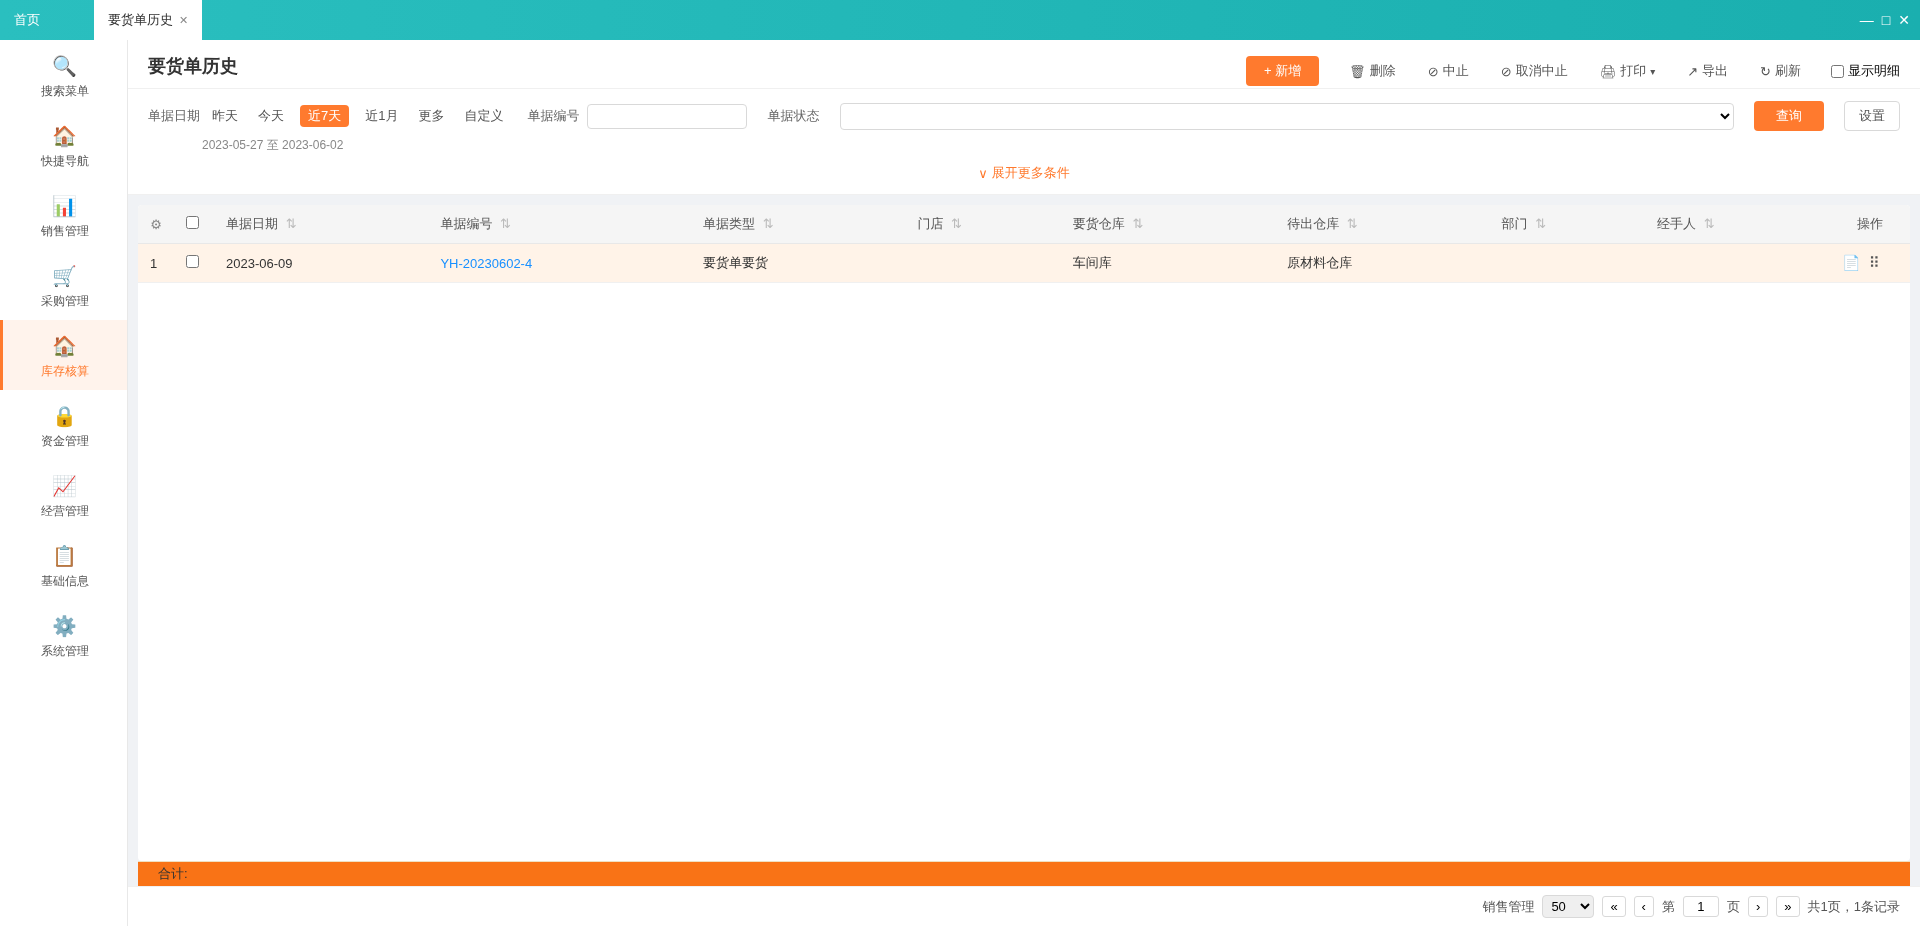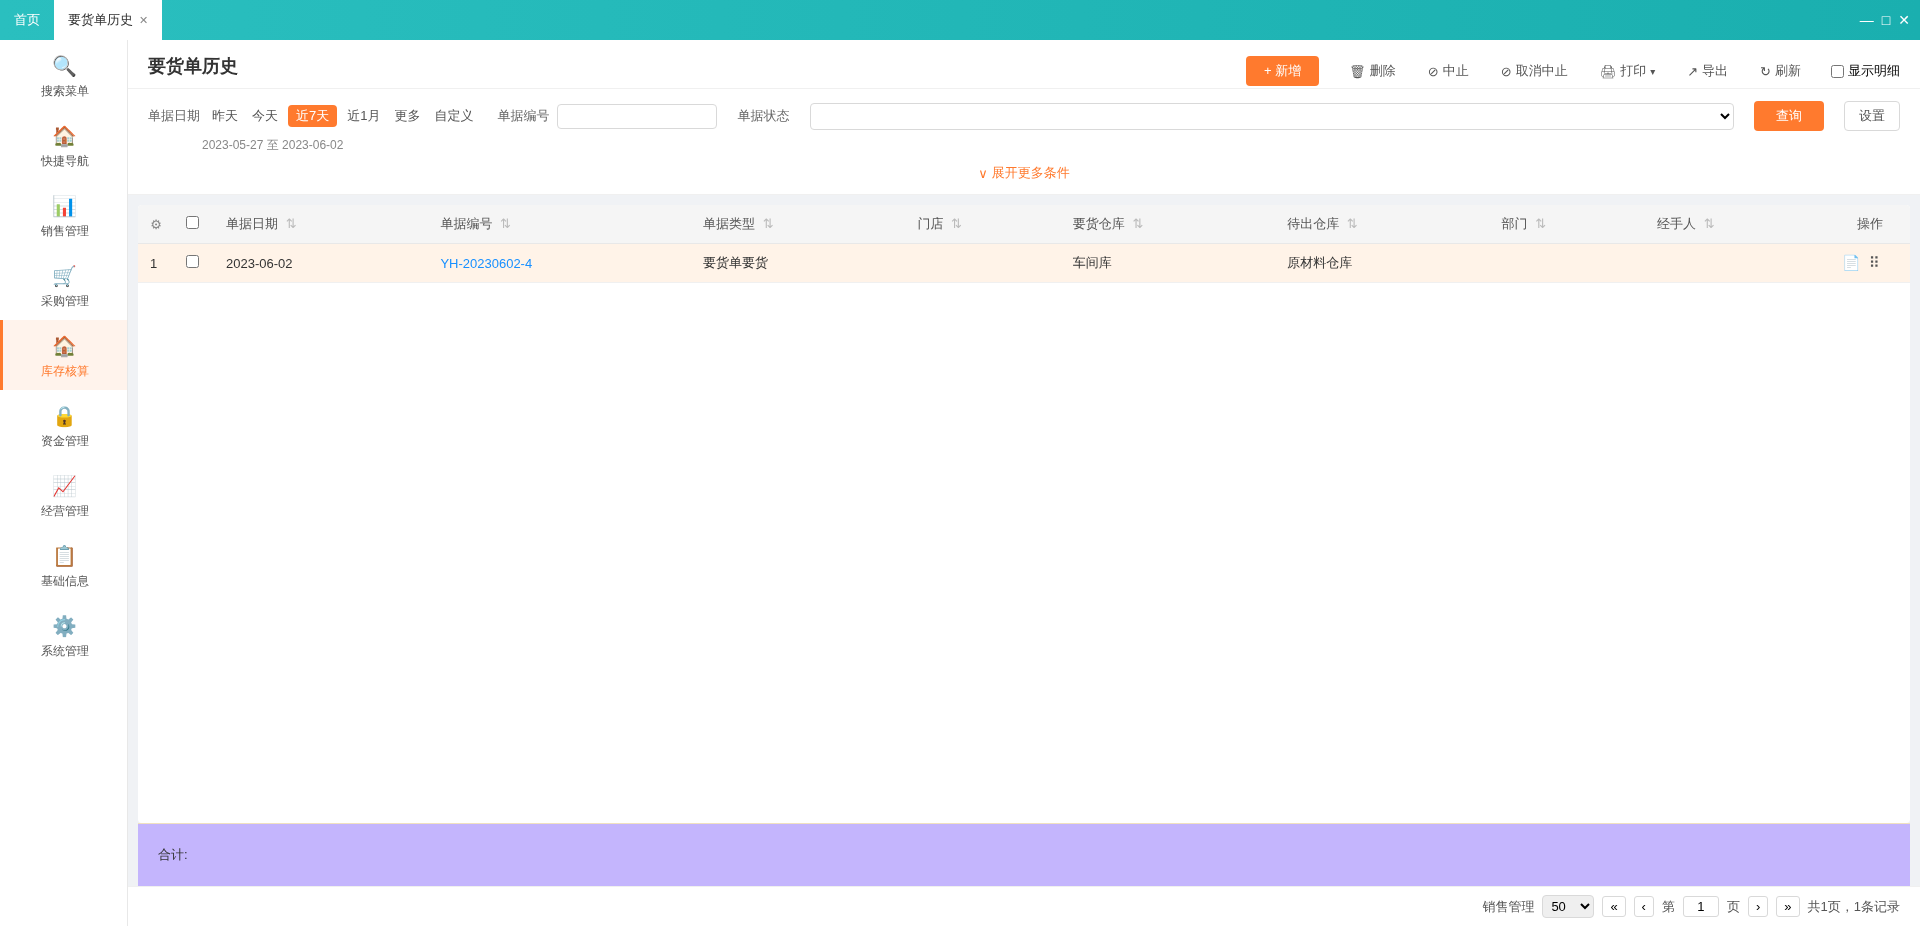--- a/index.html
+++ b/index.html
@@ -6,20 +6,21 @@
     body { font-family: "Microsoft YaHei", Arial, sans-serif; font-size: 13px; background: #f0f2f5; overflow: hidden; height: 926px; display: flex; flex-direction: column; }
 
     
     .topbar {
       height: 40px;
       background: linear-gradient(90deg, #2abfbf 0%, #1aafaf 100%);
       display: flex;
       align-items: center;
       padding: 0 0 0 0;
       flex-shrink: 0;
+      gap: 40px;
     }
     .topbar-tab {
       height: 40px;
       display: flex;
       align-items: center;
       padding: 0 14px;
       cursor: pointer;
       font-size: 13px;
       color: #fff;
       gap: 6px;
@@ -146,21 +147,21 @@
       gap: 20px;
       flex-wrap: wrap;
       margin-bottom: 6px;
     }
     .filter-group {
       display: flex;
       align-items: center;
       gap: 8px;
     }
     .filter-label { color: #666; font-size: 13px; white-space: nowrap; }
-    .date-options { display: flex; gap: 6px; align-items: center; }
+    .date-options { display: flex; gap: 12px; align-items: center; }
     .date-option {
       font-size: 13px;
       color: #555;
       cursor: pointer;
       padding: 2px 4px;
     }
     .date-option.active {
       background: #ff7a2e;
       color: #fff;
       border-radius: 4px;
@@ -232,22 +233,22 @@
     
     .row-actions { display: flex; gap: 8px; }
     .row-action-icon { cursor: pointer; color: #555; font-size: 15px; }
 
     
     .th-settings { text-align: center; }
     .gear-icon { cursor: pointer; color: #888; }
 
     
     .table-footer {
-      background: #c4b5fd;
-      padding: 22px 20px;
+      background: #f97316;
+      padding: 3px 20px;
       font-size: 13px;
       color: #333;
       border-top: 1px solid #f0e0c0;
       display: flex;
       align-items: center;
       flex-shrink: 0;
     }
 
     
     .pagination {
@@ -476,21 +477,21 @@
               <span>操作</span>
             </th>
           </tr>
         </thead>
         <tbody>
           <tr class="selected-row">
             <td>1</td>
             <td>
               <input type="checkbox" style="">
             </td>
-            <td>2023-06-02</td>
+            <td>2023-06-09</td>
             <td>
               <span class="link-text">YH-20230602-4</span>
             </td>
             <td>要货单要货</td>
             <td></td>
             <td>车间库</td>
             <td>原材料仓库</td>
             <td></td>
             <td></td>
             <td>

